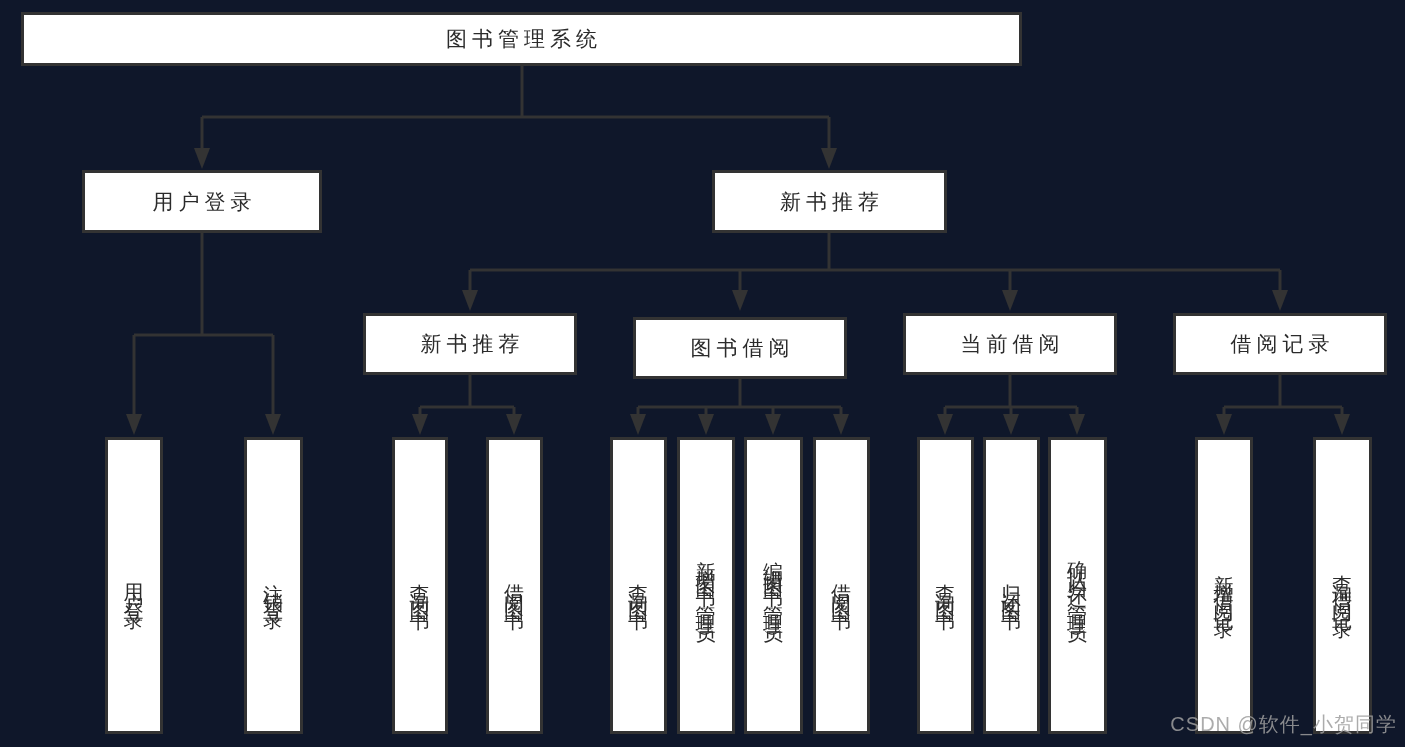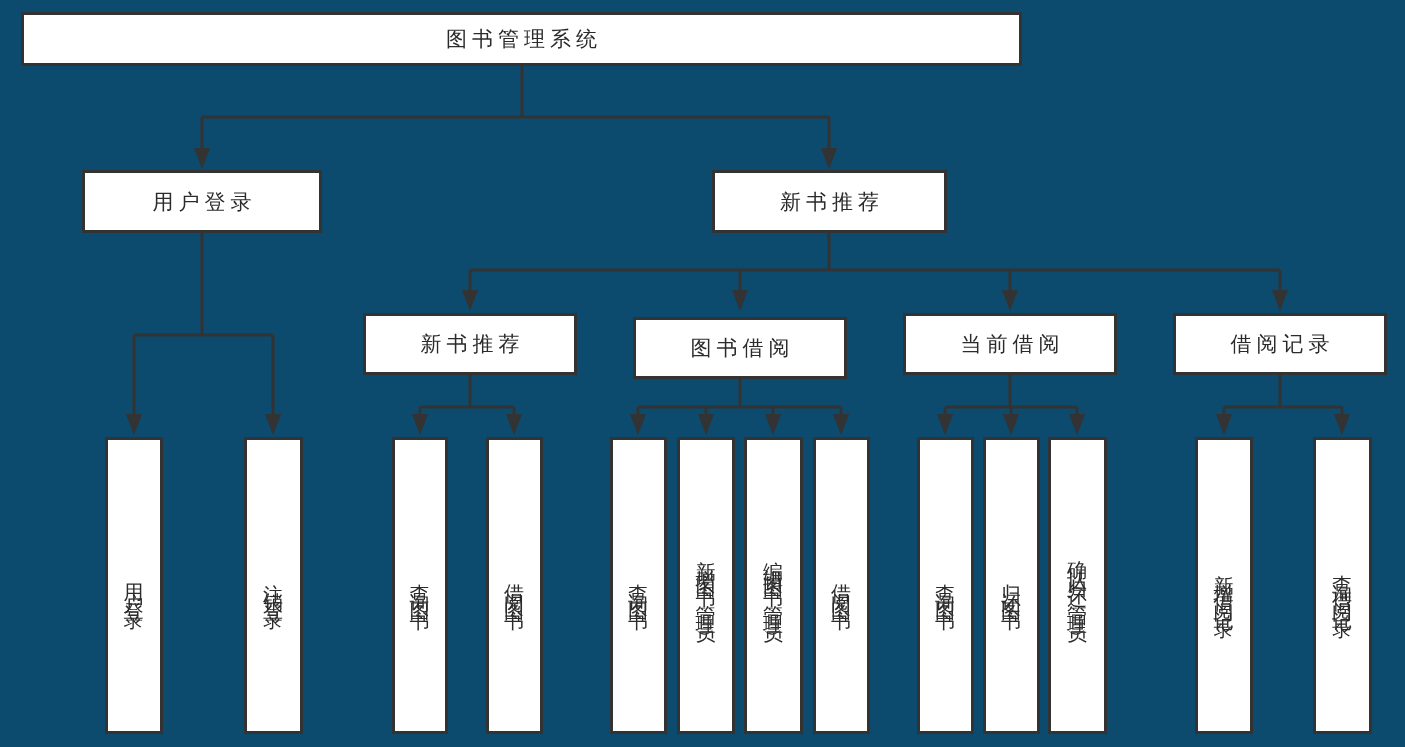--- a/index.html
+++ b/index.html
@@ -5,21 +5,21 @@
   html, body {
     margin: 0;
     padding: 0;
     background: #ffffff;
     font-family: "Liberation Sans", "DejaVu Sans", sans-serif;
   }
   .canvas {
     position: relative;
     width: 1405px;
     height: 747px;
-    background: #0c4a6e;
+    background: #0f172a;
     overflow: hidden;
   }
   .connectors {
     position: absolute;
     left: 0; top: 0;
     width: 1405px;
     height: 747px;
   }
   .node {
     position: absolute;
@@ -158,14 +158,15 @@
   <div class="leaf" style="left:744px; width:59px;">编辑图书（管理员）</div>
   <div class="leaf" style="left:813px; width:57px;">借阅图书</div>
 
   <div class="leaf" style="left:917px; width:57px;">查询图书</div>
   <div class="leaf" style="left:983px; width:57px;">归还图书</div>
   <div class="leaf" style="left:1048px; width:59px;">确认归还（管理员）</div>
 
   <div class="leaf" style="left:1195px; width:58px;">新增借阅记录</div>
   <div class="leaf" style="left:1313px; width:59px;">查询借阅记录</div>
 
+  <div class="watermark">CSDN @软件_小贺同学</div>
 
 </div>
 
 </body></html>

